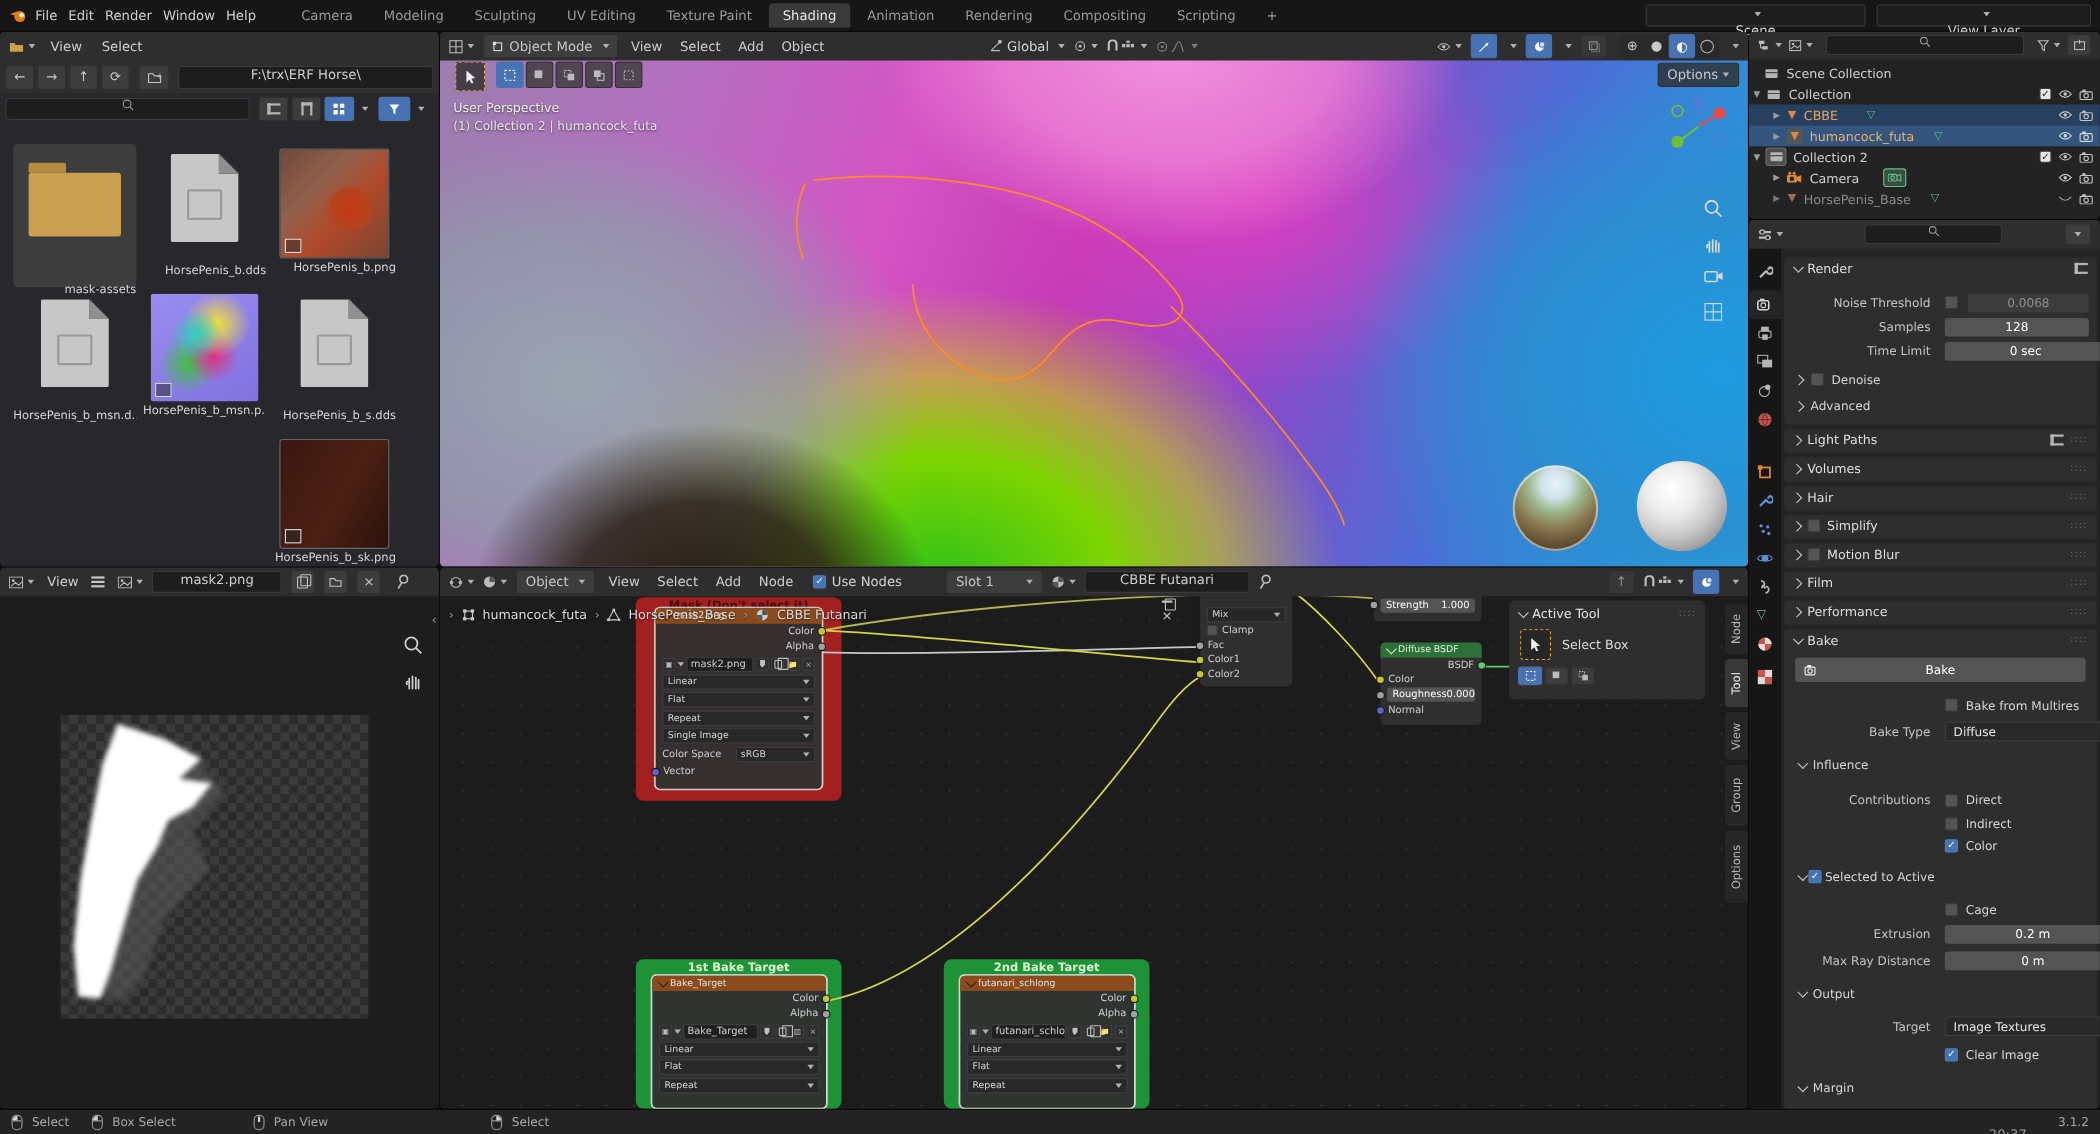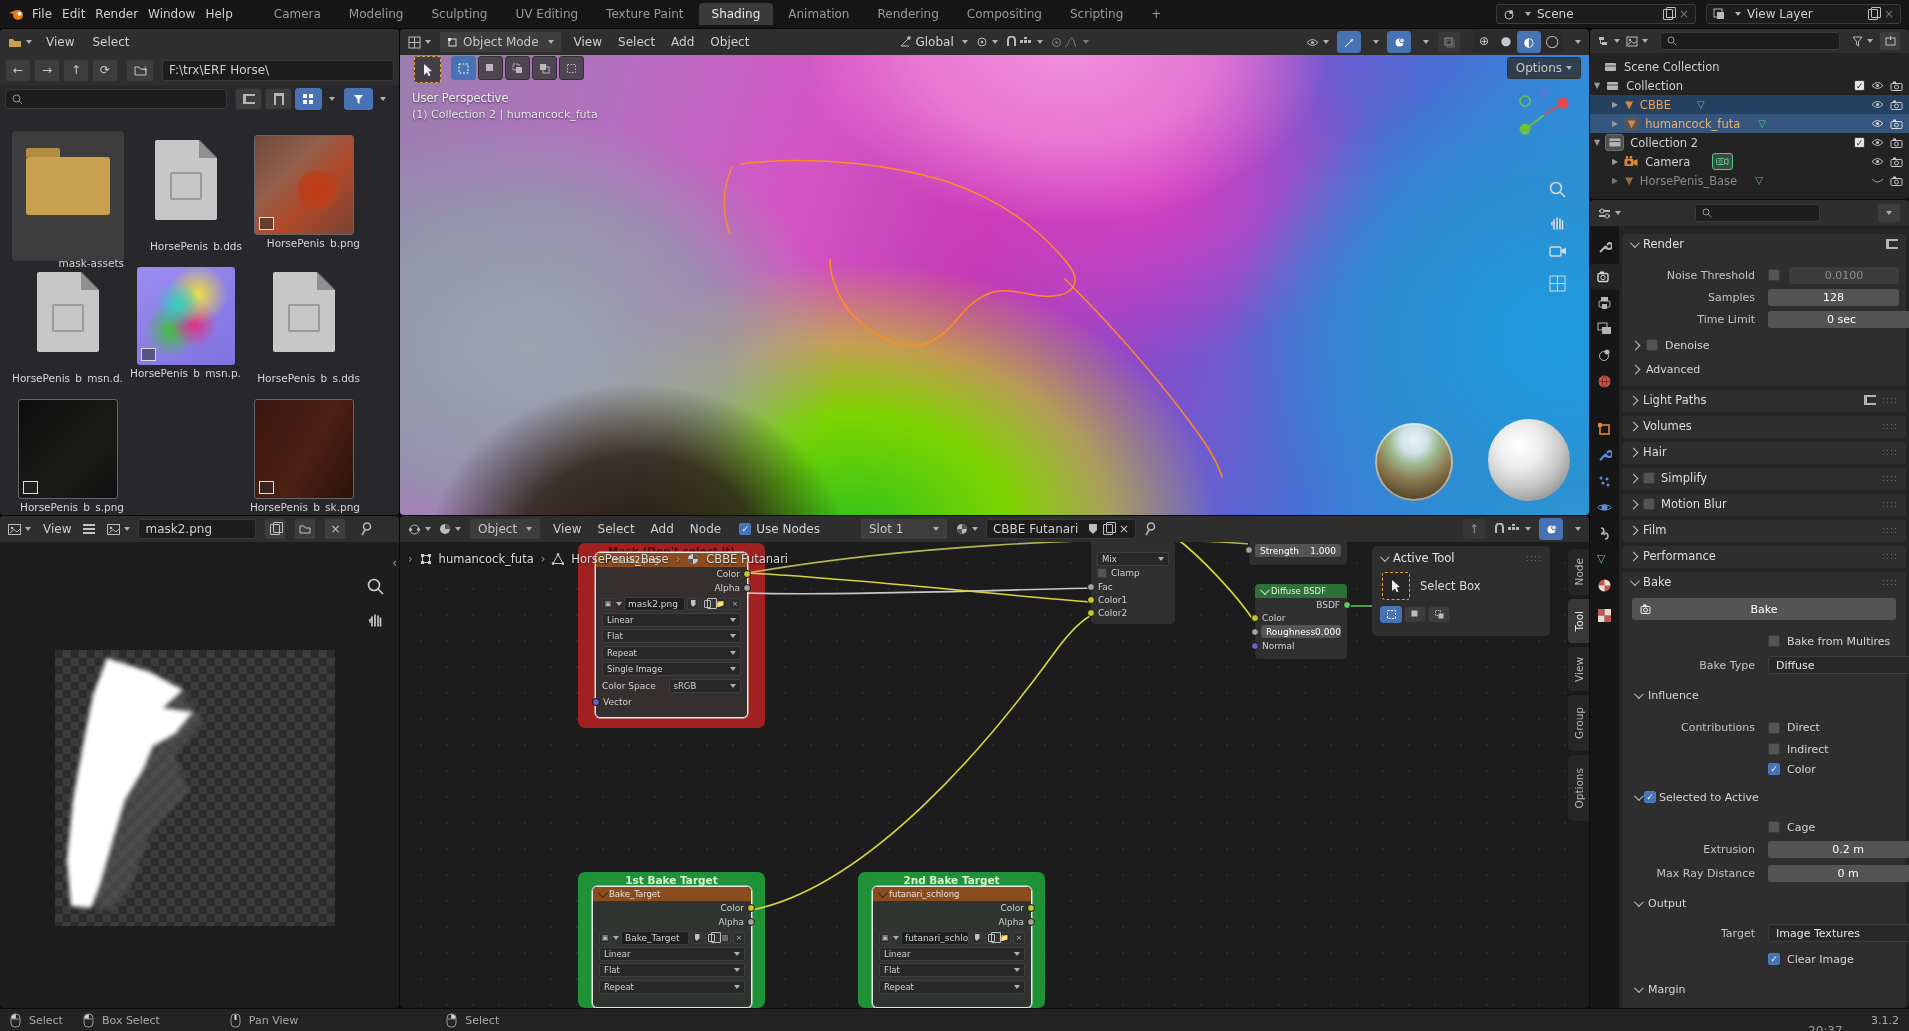--- a/index.html
+++ b/index.html
@@ -7,21 +7,21 @@
   .r{position:absolute;}
   .ed{position:absolute;overflow:hidden;border-radius:4px;}
   .hdr{position:absolute;left:0;right:0;top:0;height:26px;background:#2e2e2e;display:flex;align-items:center;gap:10px;padding:0 8px;box-sizing:border-box;z-index:30;}
   .menu{color:#cfcfcf;font-size:12px;padding:2px 4px;border-radius:3px;white-space:nowrap;}
   .chev{display:inline-block;width:0;height:0;border-left:3.5px solid transparent;border-right:3.5px solid transparent;border-top:4px solid #b0b0b0;margin-left:4px;vertical-align:middle;}
   .chevron{display:inline-block;width:6px;height:6px;border-right:1.5px solid #c5c5c5;border-bottom:1.5px solid #c5c5c5;}
   .chevron.down{transform:rotate(45deg) translateY(-2px);}
   .chevron.right{transform:rotate(-45deg);}
   .btn{background:#3d3d3d;border:1px solid #303030;border-radius:3px;display:inline-flex;align-items:center;justify-content:center;color:#c8c8c8;}
   .btn.blue{background:#4772b3;border-color:#4772b3;color:#fff;}
-  .field{background:#1d1d1d;border:1px solid #3a3a3a;border-radius:3px;color:#cfcfcf;display:flex;align-items:center;padding:0 6px;box-sizing:border-box;}
+  .field{background:#1d1d1d;border:1px solid #3a3a3a;border-radius:3px;color:#cfcfcf;display:flex;align-items:center;padding:0 6px;box-sizing:border-box;flex-direction:column;}
   .cbx{width:12px;height:12px;background:#545454;border:1px solid #3b3b3b;border-radius:2px;display:inline-flex;align-items:center;justify-content:center;font-size:9px;color:#fff;box-sizing:border-box;flex:none;}
   .cbx.on{background:#4772b3;border-color:#4a7ec2;}
   .cbx.on::after{content:"✓";}
   .hamb{width:12px;height:2px;background:#c5c5c5;position:relative;}
   .hamb::before,.hamb::after{content:"";position:absolute;left:0;width:12px;height:2px;background:#c5c5c5;}
   .hamb::before{top:-4px;} .hamb::after{top:4px;}
   .copyic{position:relative;width:8px;height:9px;border:1px solid #c0c0c0;border-radius:1px;display:inline-block;}
   .copyic::after{content:"";position:absolute;left:2px;top:-3px;width:8px;height:9px;border:1px solid #c0c0c0;border-radius:1px;background:transparent;}
   .shieldic{width:8px;height:10px;background:#c0c0c0;clip-path:polygon(0 0,100% 0,100% 60%,50% 100%,0 60%);display:inline-block;}
   .xic{color:#c5c5c5;font-size:12px;line-height:1;}
@@ -207,26 +207,20 @@
         <div class="imgbadge"></div>
       </div>
       <div class="tlabel">HorsePenis_b_msn.p...</div>
     </div>
     <div class="tile" style="left:248px;top:234px">
       <div class="thumb">
           <div class="pageic"></div>
         </div>
       <div class="tlabel">HorsePenis_b_s.dds</div>
     </div>
-    <div class="tile" style="left:12px;top:366px">
-      <div class="thumb" style="background:linear-gradient(135deg,#0d0d0d,#1a1a18 60%,#101010);border:1px solid #666">
-        <div class="imgbadge"></div>
-      </div>
-      <div class="tlabel">HorsePenis_b_s.png</div>
-    </div>
     <div class="tile" style="left:248px;top:366px">
       <div class="thumb" style="background:linear-gradient(120deg,#3a1710,#4c2013 55%,#2a120c);border:1px solid #666">
         <div class="imgbadge"></div>
       </div>
       <div class="tlabel">HorsePenis_b_sk.png</div>
     </div>
   </div>
 
   <div class="ed" style="left:400px;top:29px;width:1189px;height:486px;background:#1d1d1d">
 
@@ -1134,21 +1128,21 @@
       <div class="psec" style="top:8px;height:152px">
         <div class="phead">
           <span class="chevron down"></span>
             <span>Render</span>
           <span style="flex:1"></span>
             <span class="listic"></span>
         </div>
         <div class="prow" style="top:32px;left:0;right:10px">
           <span class="plabel">Noise Threshold</span>
           <span class="cbx" style="position:absolute;left:146px"></span>
-          <span class="pfield dis" style="left:167px;width:110px">0.0100</span>
+          <span class="pfield dis" style="left:167px;width:110px">0.0068</span>
         </div>
         <div class="prow" style="top:54px;left:0;right:10px">
           <span class="plabel">Samples</span>
           <span class="pfield" style="width:131px">128</span>
         </div>
         <div class="prow" style="top:76px;left:0;right:26px">
           <span class="plabel">Time Limit</span>
           <span class="pfield" style="width:147px">0 sec</span>
         </div>
         <div class="prow" style="top:102px;left:10px;gap:7px">

